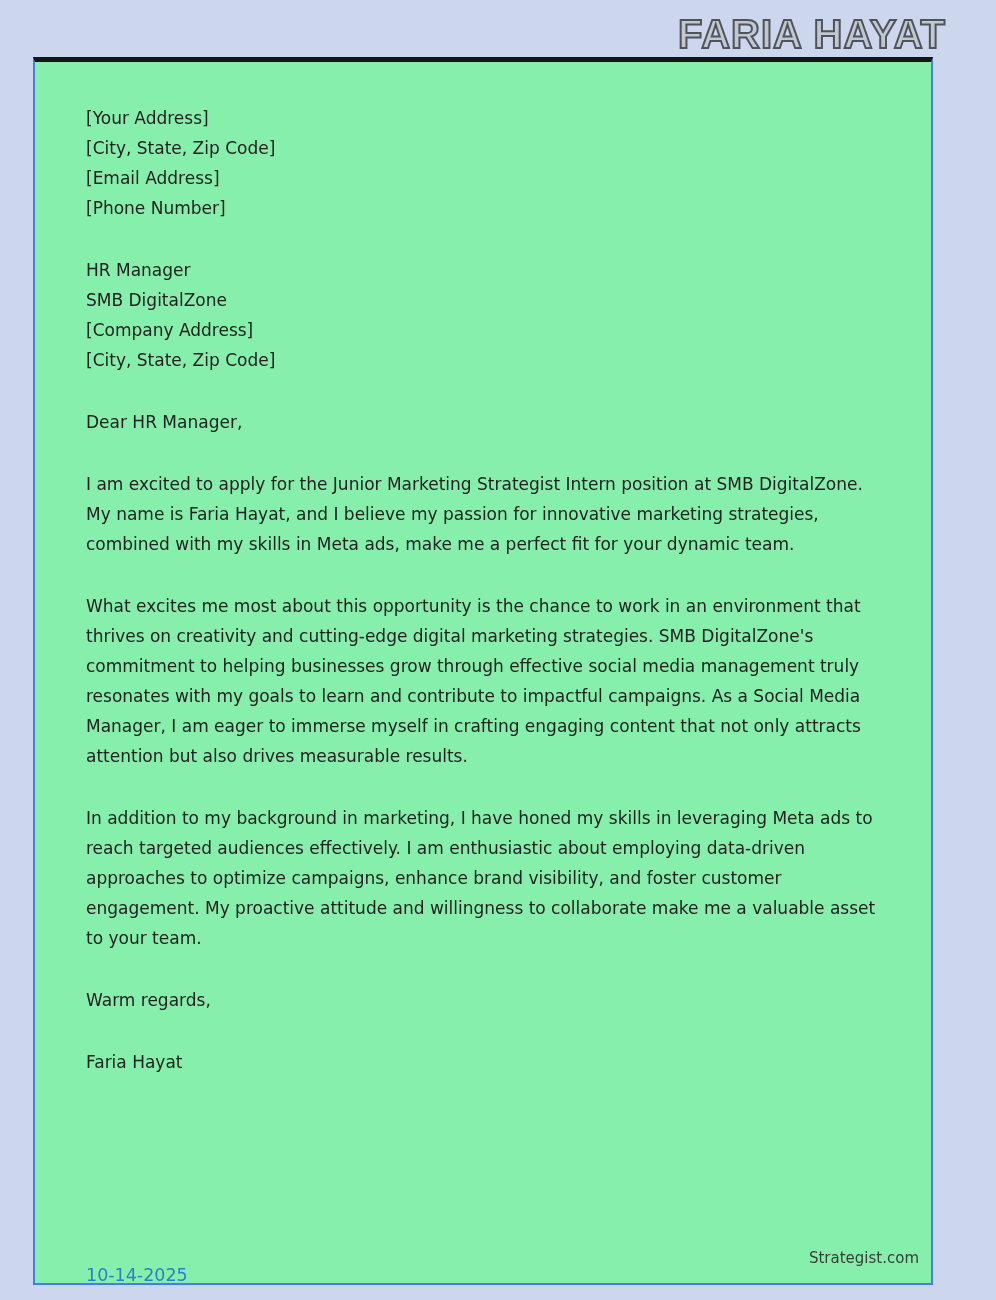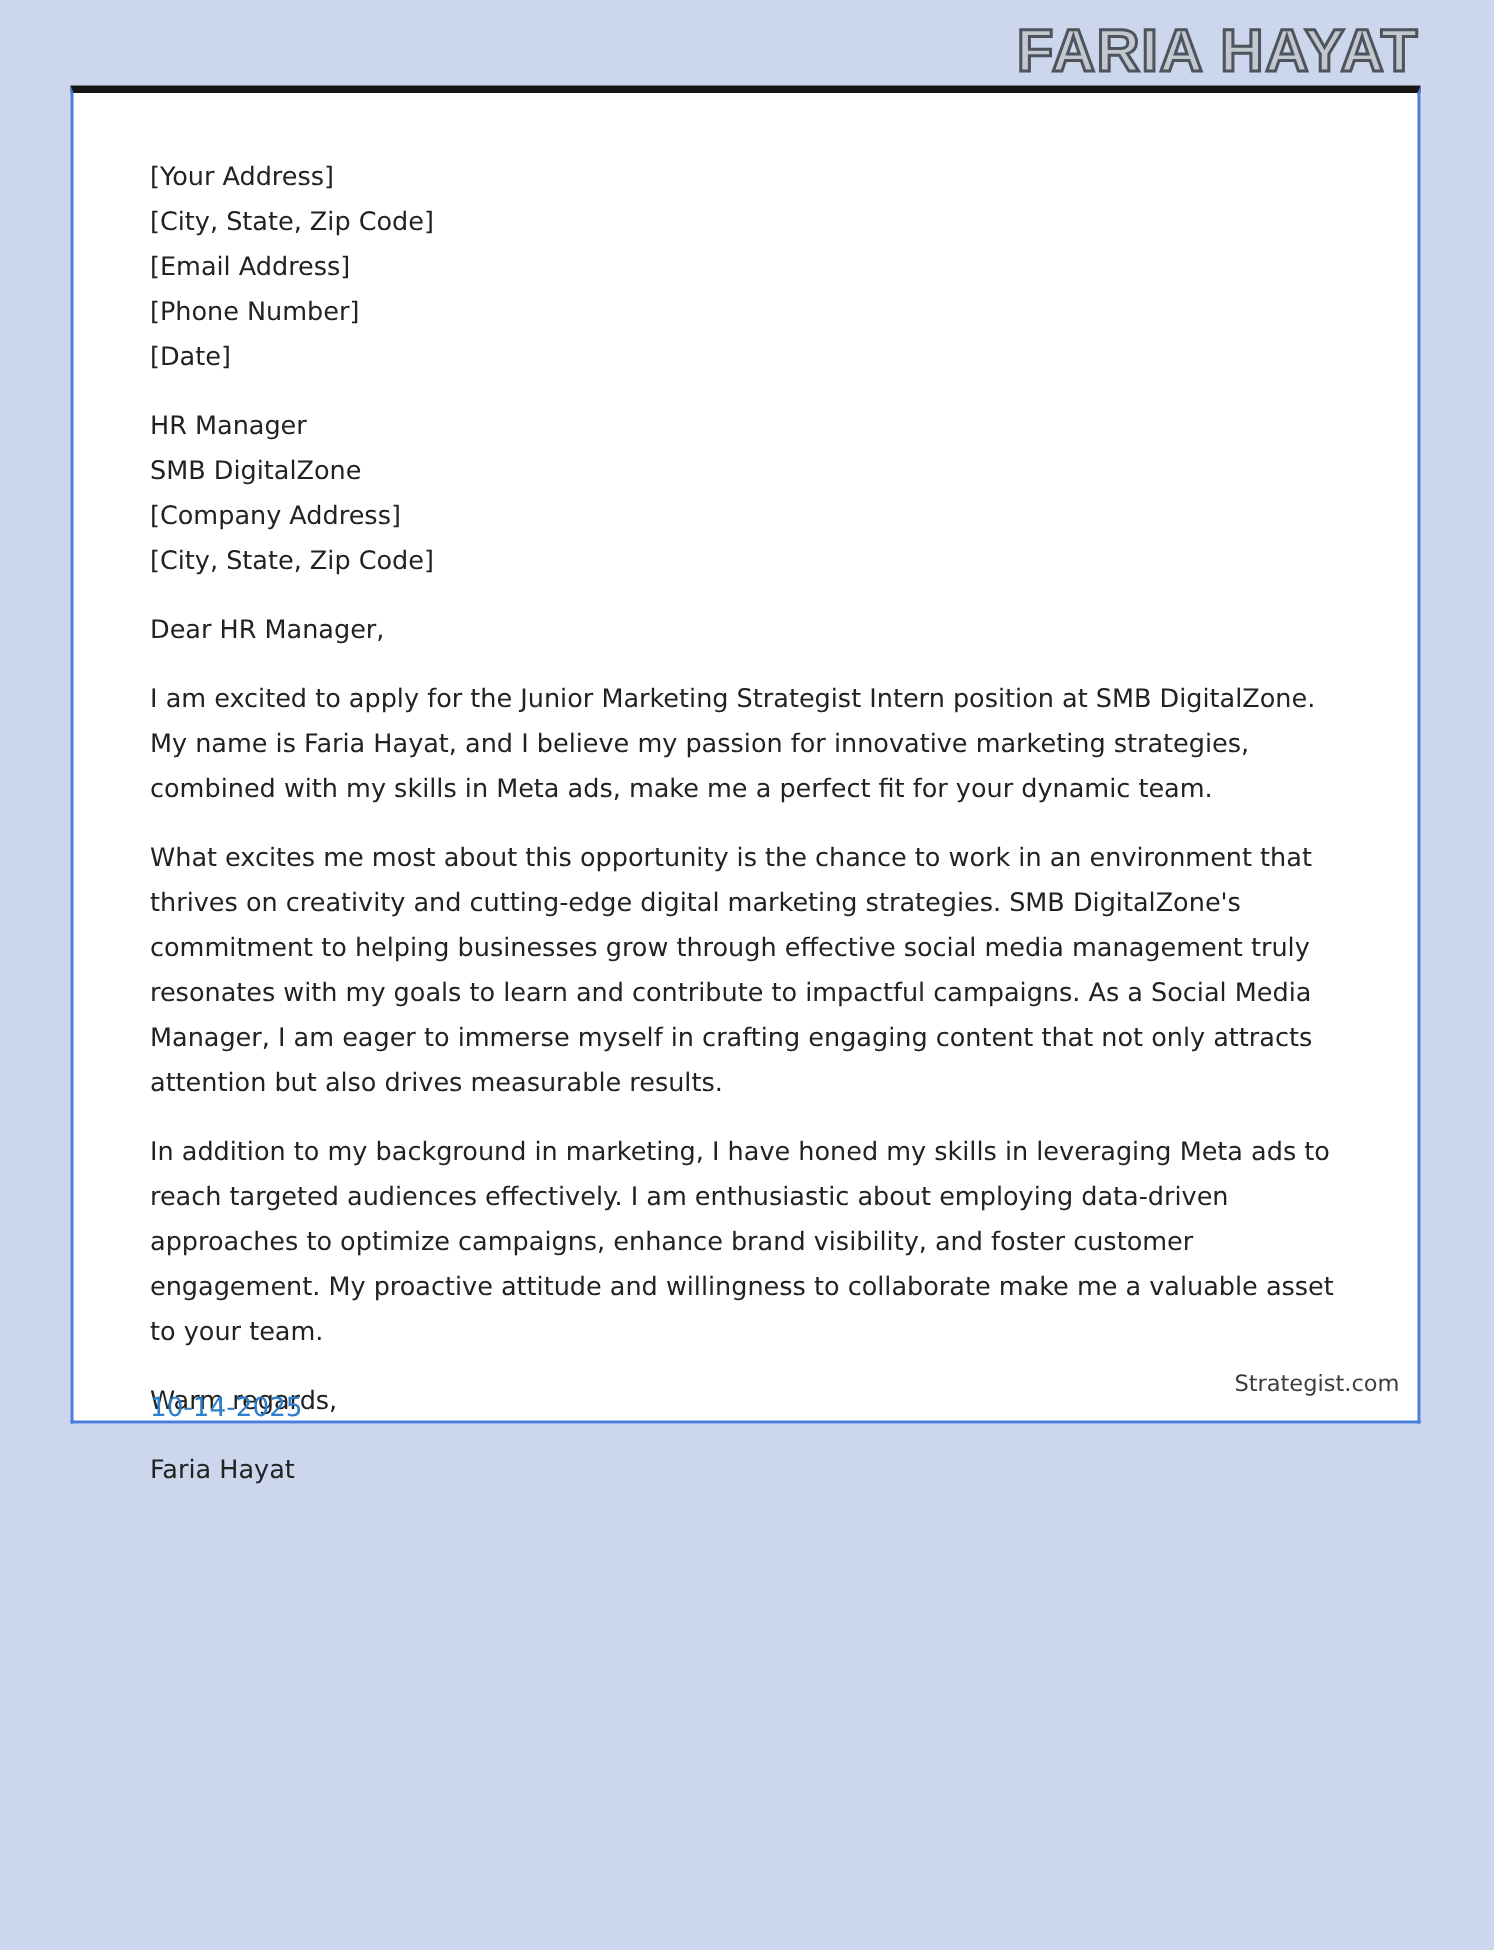--- a/index.html
+++ b/index.html
@@ -18,35 +18,35 @@
     font-size: 40px;
     font-weight: bold;
     letter-spacing: 1px;
     color: #c3c8d0;
     -webkit-text-stroke: 2px #4e545c;
     text-transform: uppercase;
     white-space: nowrap;
   }
   .page {
     position: absolute;
-    left: 47px;
+    left: 33px;
     top: 57px;
     width: 900px;
-    height: 892px;
-    background: #ffffff;
+    height: 1228px;
+    background: #86efac;
     border: 2px solid #4a7de0;
     border-top: 5px solid #151515;
   }
   .letter-body {
     padding: 41px 52px 0 51px;
     font-size: 17px;
     line-height: 30px;
     color: #222222;
   }
-  .block { margin-top: 16px; }
+  .block { margin-top: 32px; }
   .block:first-child { margin-top: 0; }
   .watermark {
     position: absolute;
     right: 12px;
     bottom: 16px;
     font-size: 15px;
     color: #3c3c3c;
   }
   .date-footer {
     position: absolute;
@@ -64,21 +64,20 @@
 
 <div class="page">
 
   <div class="letter-body">
 
     <div class="block">
       <div>[Your Address]</div>
       <div>[City, State, Zip Code]</div>
       <div>[Email Address]</div>
       <div>[Phone Number]</div>
-      <div>[Date]</div>
     </div>
 
     <div class="block">
       <div>HR Manager</div>
       <div>SMB DigitalZone</div>
       <div>[Company Address]</div>
       <div>[City, State, Zip Code]</div>
     </div>
 
     <div class="block">Dear HR Manager,</div>

